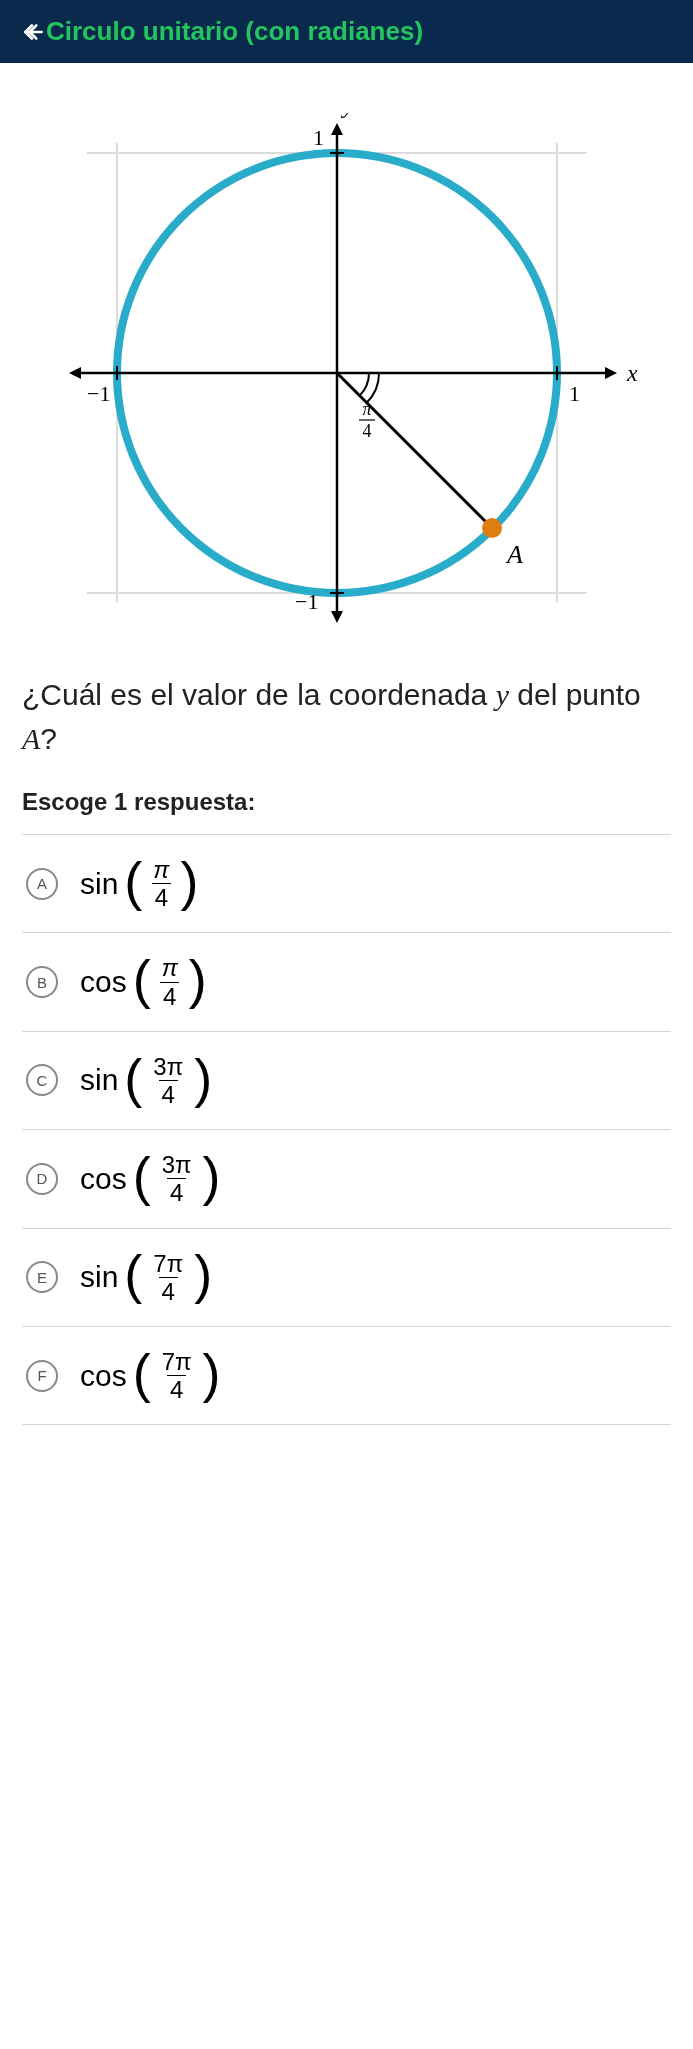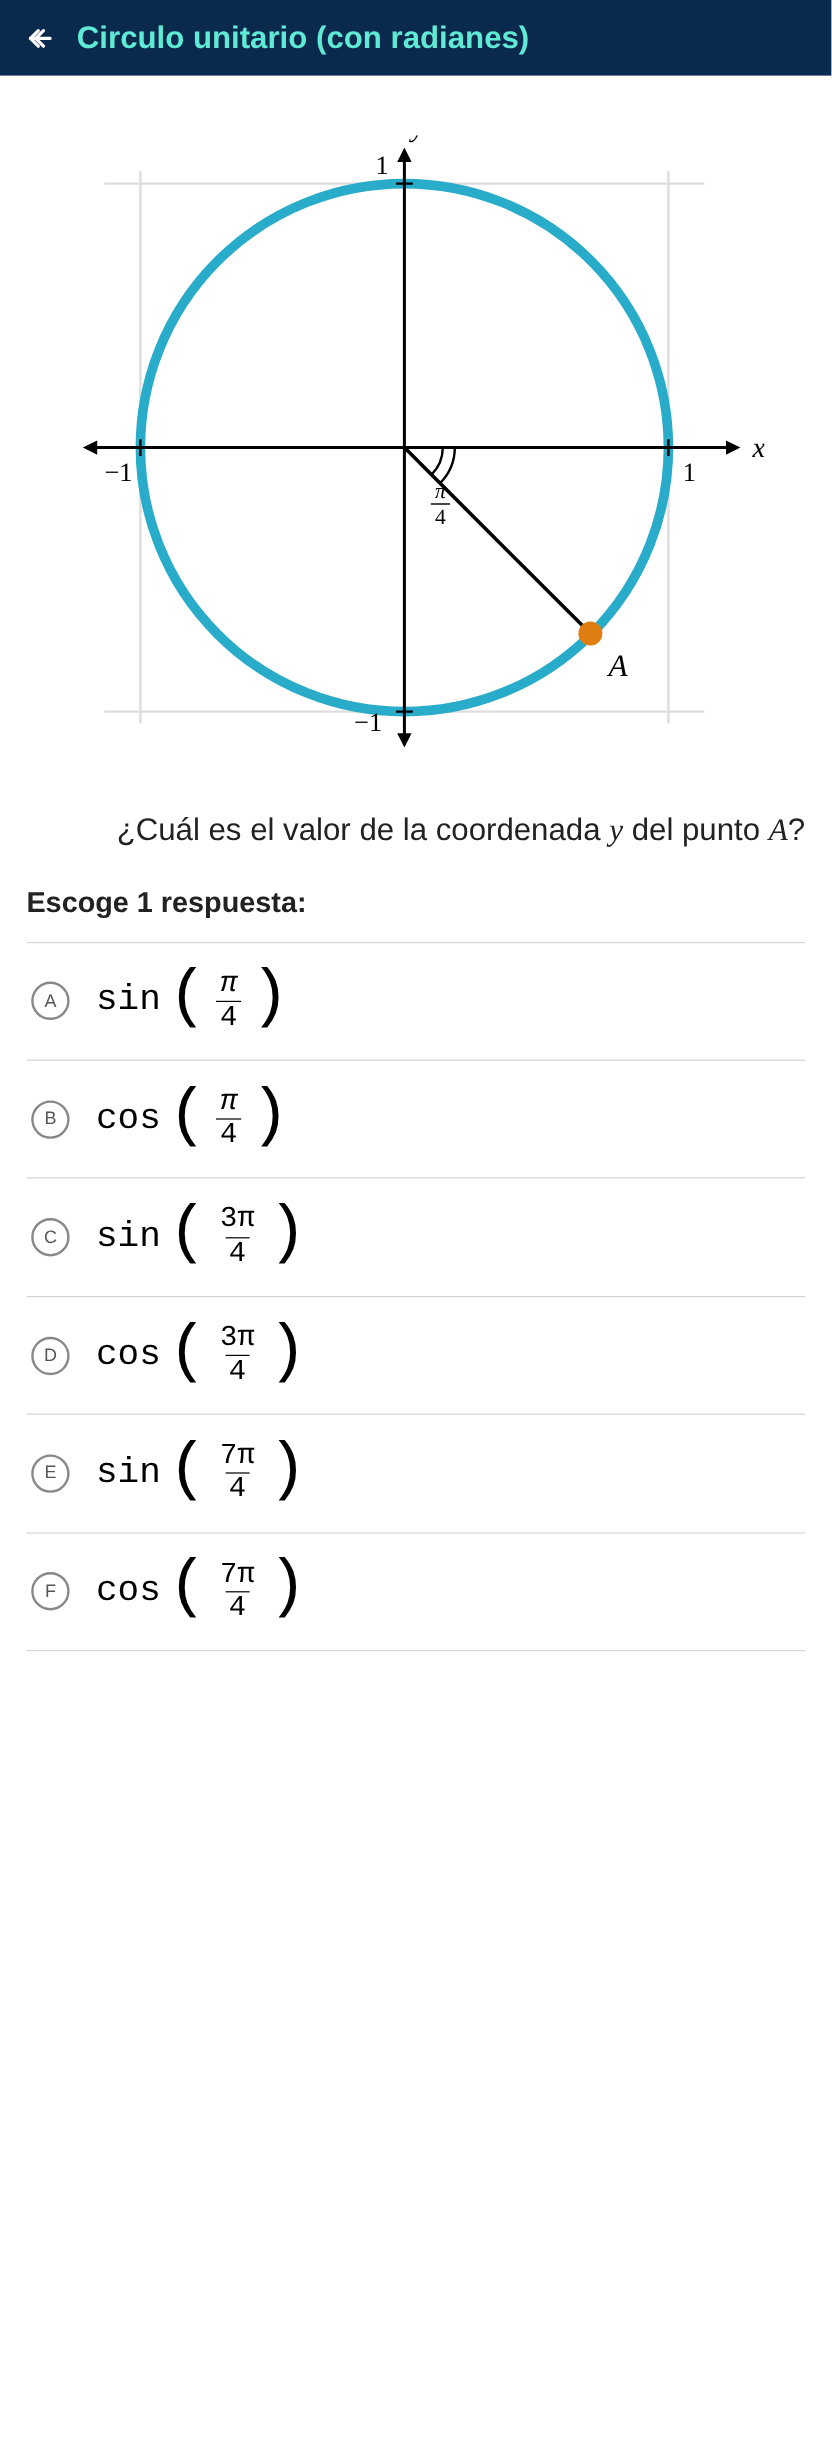--- a/index.html
+++ b/index.html
@@ -3,35 +3,34 @@
   <meta charset="utf-8">
   <style>
     * { margin: 0; padding: 0; box-sizing: border-box; }
     body {
       font-family: -apple-system, BlinkMacSystemFont, 'Segoe UI', sans-serif;
       background: #fff;
       width: 693px;
     }
     .header {
       background: #0a2a4d;
-      color: #5eead4;
+      color: #22c55e;
       padding: 16px 20px;
       display: flex;
       align-items: center;
-      gap: 18px;
     }
     .back-arrow { cursor: pointer; display: flex; align-items: center; }
     .header-title { font-size: 26px; font-weight: 600; }
     .diagram-area {
       padding: 50px 20px 40px;
       display: flex;
       justify-content: center;
     }
     .question-area { padding: 0 22px 20px; }
-    .question-text { font-size: 26px; line-height: 1.45; color: #222; text-align: right; }
+    .question-text { font-size: 30px; line-height: 1.45; color: #222; }
     .question-text .mathvar { font-family: 'Times New Roman', serif; font-style: italic; }
     .instruction { font-size: 24px; font-weight: 700; margin-top: 28px; margin-bottom: 18px; color: #222; }
     .choices { border-top: 1px solid #d6d6d6; }
     .choice {
       display: flex;
       align-items: center;
       gap: 22px;
       padding: 22px 4px;
       border-bottom: 1px solid #d6d6d6;
       cursor: pointer;
@@ -42,21 +41,21 @@
       border-radius: 50%;
       display: flex;
       align-items: center;
       justify-content: center;
       font-size: 15px;
       color: #555;
       flex-shrink: 0;
       font-family: -apple-system, sans-serif;
     }
     .choice-math {
-      font-family: Liberation Mono, monospace;
+      font-family: Liberation Sans, sans-serif;
       font-size: 30px;
       display: flex;
       align-items: center;
       gap: 6px;
       text-align: right;
     }
     .frac {
       display: inline-flex;
       flex-direction: column;
       align-items: center;

